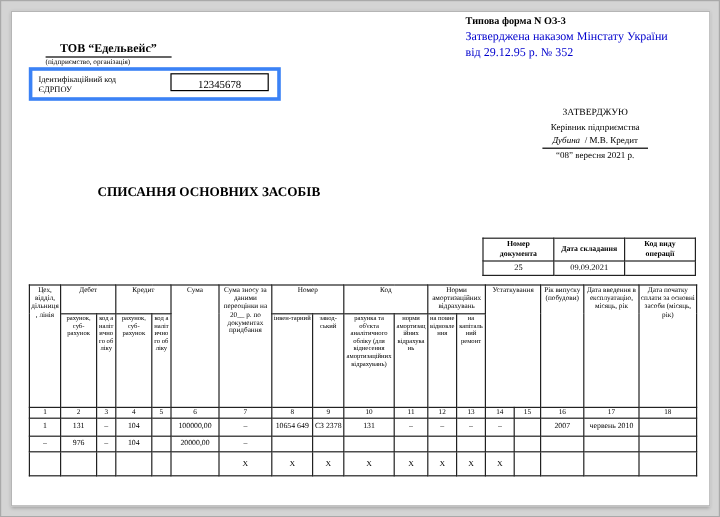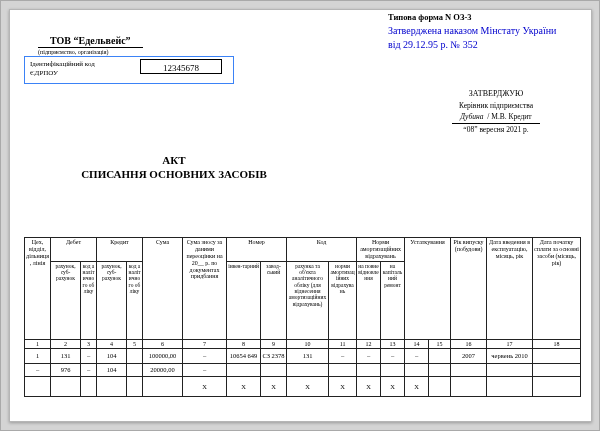--- a/index.html
+++ b/index.html
@@ -15,21 +15,21 @@
   .page {
     position:absolute; left:8px; top:8px; width:583px; height:413px;
     background:#fff; border:1px solid #b5b5b5;
     box-shadow:0 1px 3px rgba(0,0,0,.28);
   }
   
   .company { position:absolute; left:28px; top:20px; width:186px; text-align:left; }
   .company-name { display:inline-block; font-weight:bold; font-size:10px; border-bottom:1px solid #000; padding:0 12px 1px; }
   .company-caption { font-size:6px; margin-top:1px; }
   
-  .edrpou { position:absolute; left:14px; top:46px; width:210px; height:28px; border:1px solid #3b82f6; }
+  .edrpou { position:absolute; left:14px; top:46px; width:210px; height:28px; border:3px solid #3b82f6; }
   .edrpou-label { position:absolute; left:5px; top:3px; font-size:7px; line-height:1.3; white-space:pre-line; }
   .edrpou-value { position:absolute; left:115px; top:2px; width:82px; height:15px; border:1px solid #000;
                   font-size:9px; line-height:16px; text-align:center; }
   
   .form-ref { position:absolute; left:378px; top:2px; width:200px; }
   .form-ref-title { font-weight:bold; font-size:8.5px; margin-bottom:2px; }
   .form-ref-link { font-size:10px; color:#0000cd; line-height:1.4; cursor:pointer; }
   
   .approval { position:absolute; left:420px; top:78px; width:132px; text-align:center; font-size:7.5px; line-height:1.5; }
   .approval-heading { font-size:8px;text-align:center; }
@@ -81,24 +81,37 @@
     <div class="approval">
       <div class="approval-heading">ЗАТВЕРДЖУЮ</div>
       <div class="approval-position">Керівник підприємства</div>
       <div>
         <span class="approval-sign"><span class="sig">Дубина</span><span> / М.В. Кредит</span></span>
       </div>
       <div class="approval-date">“08” вересня 2021 р.</div>
     </div>
 
     <div class="doc-title">
-      <div>АКТ</div>
       <div>СПИСАННЯ ОСНОВНИХ ЗАСОБІВ</div>
     </div>
 
+    <table class="doc-info">
+      <tbody>
+        <tr class="di-head">
+            <td>Номер документа</td>
+            <td>Дата складання</td>
+            <td>Код виду операції</td>
+          </tr>
+        <tr class="di-vals">
+            <td>25</td>
+            <td>09.09.2021</td>
+            <td></td>
+          </tr>
+      </tbody>
+    </table>
 
     <table class="main-table">
       <colgroup>
         <col style="width:26px">
           <col style="width:30px">
           <col style="width:16px">
         <col style="width:30px">
           <col style="width:16px">
           <col style="width:40px">
         <col style="width:44px">

